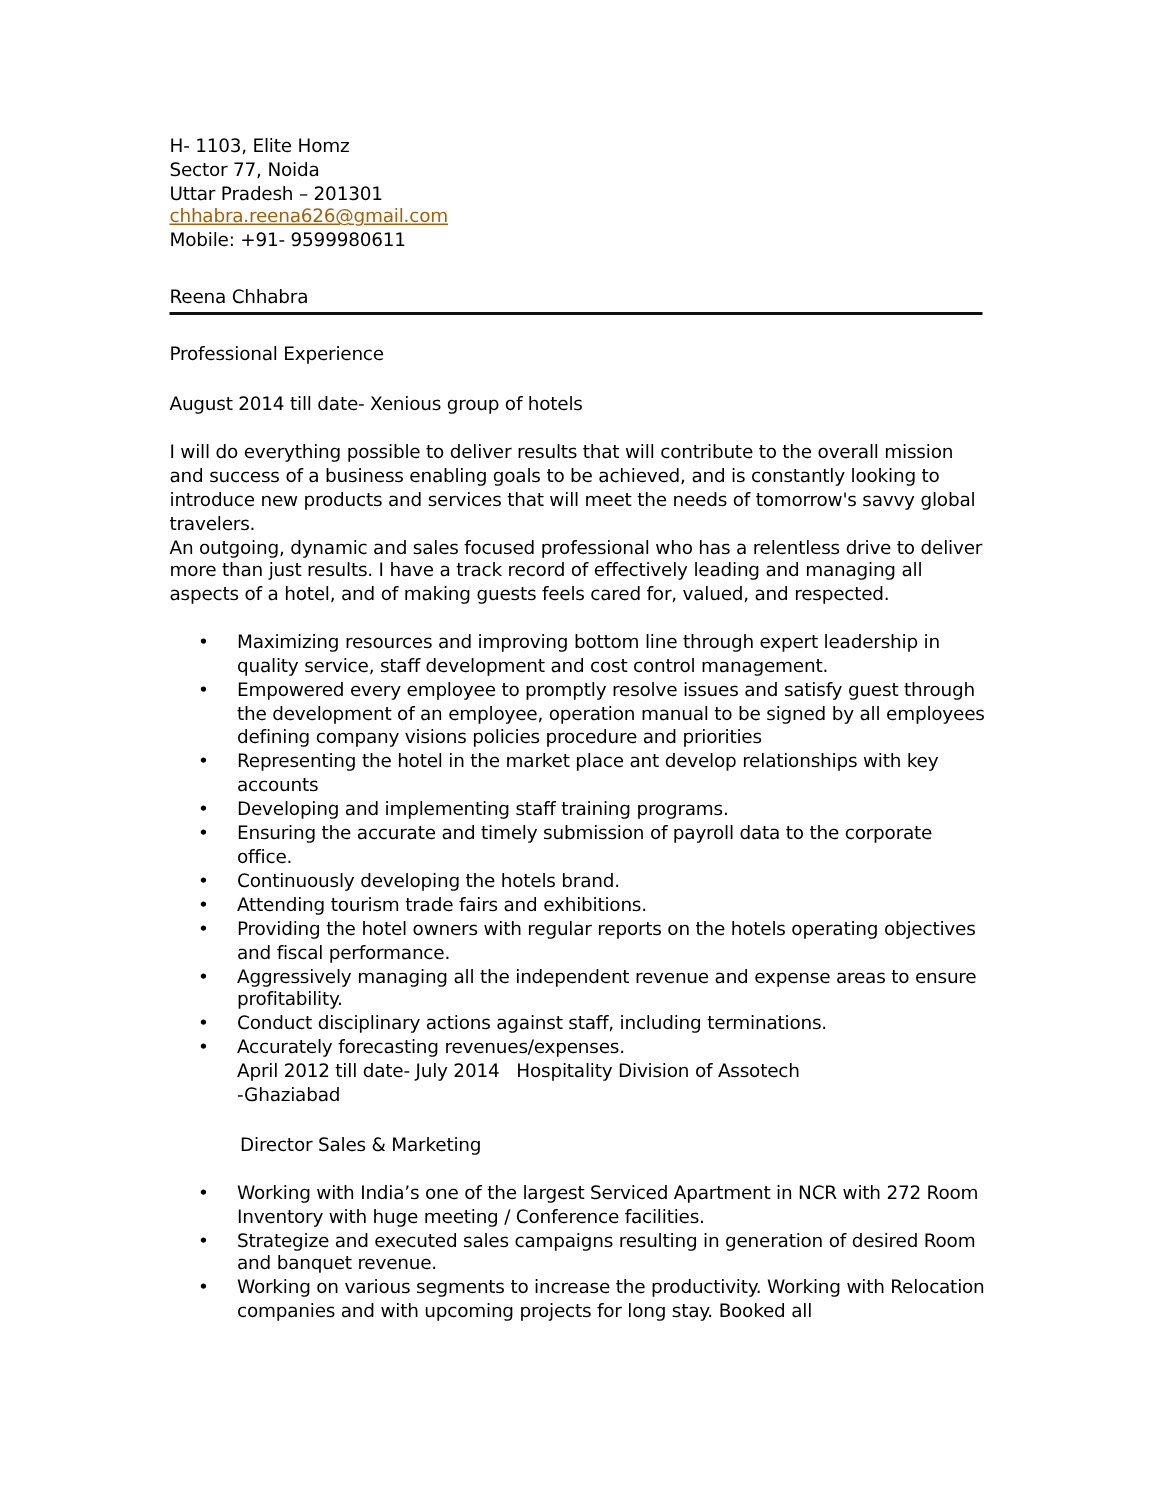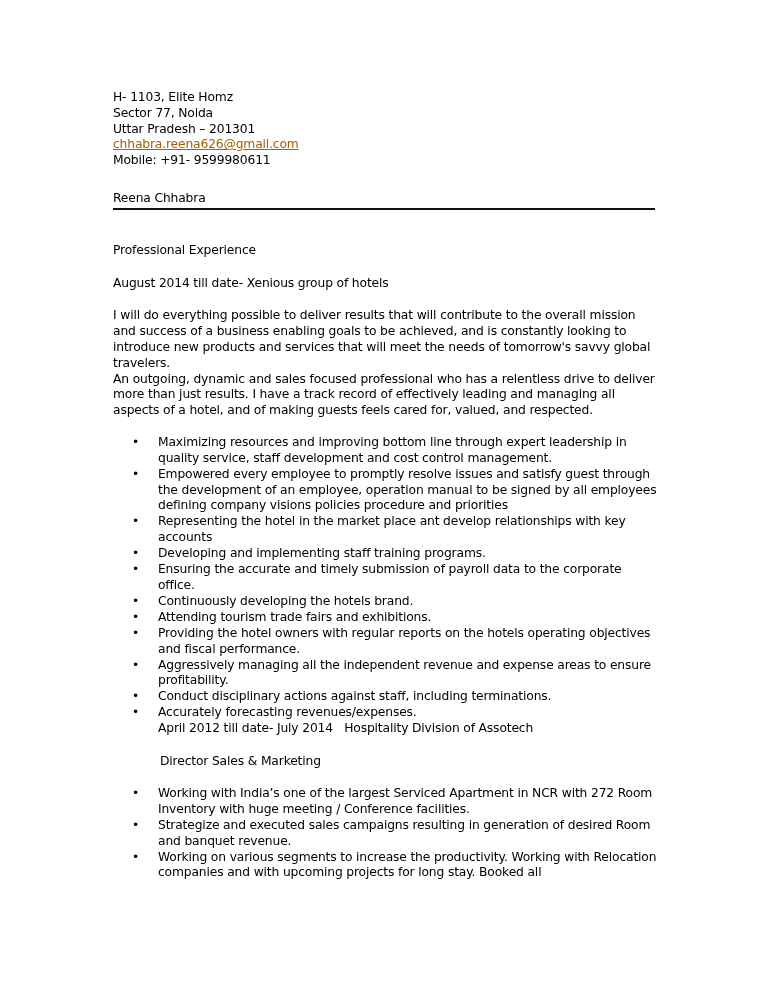--- a/index.html
+++ b/index.html
@@ -26,21 +26,21 @@
     .line { line-height: 15.8px; white-space: nowrap; }
     .bold { font-weight: normal; }
     .address { margin: 0; }
     .email { color: #a16207; text-decoration: underline; margin-top: 20px; }
     .name-row {
       margin-top: 22px;
       padding-bottom: 1px;
       border-bottom: 2px solid #111111;
       width: 542px;
     }
-    .section-title { margin-top: 33px; }
+    .section-title { margin-top: 19px; }
     .job-title { margin-top: 17px; }
     .summary { margin-top: 17px; }
     .summary p { margin: 0; line-height: 15.8px; }
     ul.bullets {
       list-style: none;
       margin: 16px 0 0 0;
       padding: 0;
     }
     ul.bullets li {
       position: relative;
@@ -98,20 +98,21 @@
     <li><span class="bullet">•</span><span>Continuously developing the hotels brand.</span></li>
     <li><span class="bullet">•</span><span>Attending tourism trade fairs and exhibitions.</span></li>
     <li><span class="bullet">•</span><span>Providing the hotel owners with regular reports on the hotels operating objectives and fiscal performance.</span></li>
     <li><span class="bullet">•</span><span>Aggressively managing all the independent revenue and expense areas to ensure profitability.</span></li>
     <li><span class="bullet">•</span><span>Conduct disciplinary actions against staff, including terminations.</span></li>
     <li><span class="bullet">•</span><span>Accurately forecasting revenues/expenses.</span></li>
   </ul>
 
   <div class="sub-job bold">
     <div style="white-space:pre;">April 2012 till date- July 2014   Hospitality Division of Assotech</div>
+    <div>-Ghaziabad</div>
   </div>
 
   <div class="sub-role bold">Director Sales &amp; Marketing</div>
 
   <ul class="bullets">
     <li><span class="bullet">•</span><span>Working with India’s one of the largest Serviced Apartment in NCR with 272 Room Inventory with huge meeting / Conference facilities.</span></li>
     <li><span class="bullet">•</span><span>Strategize and executed sales campaigns resulting in generation of desired Room and banquet revenue.</span></li>
     <li><span class="bullet">•</span><span>Working on various segments to increase the productivity. Working with Relocation companies and with upcoming projects for long stay. Booked all</span></li>
   </ul>
 

